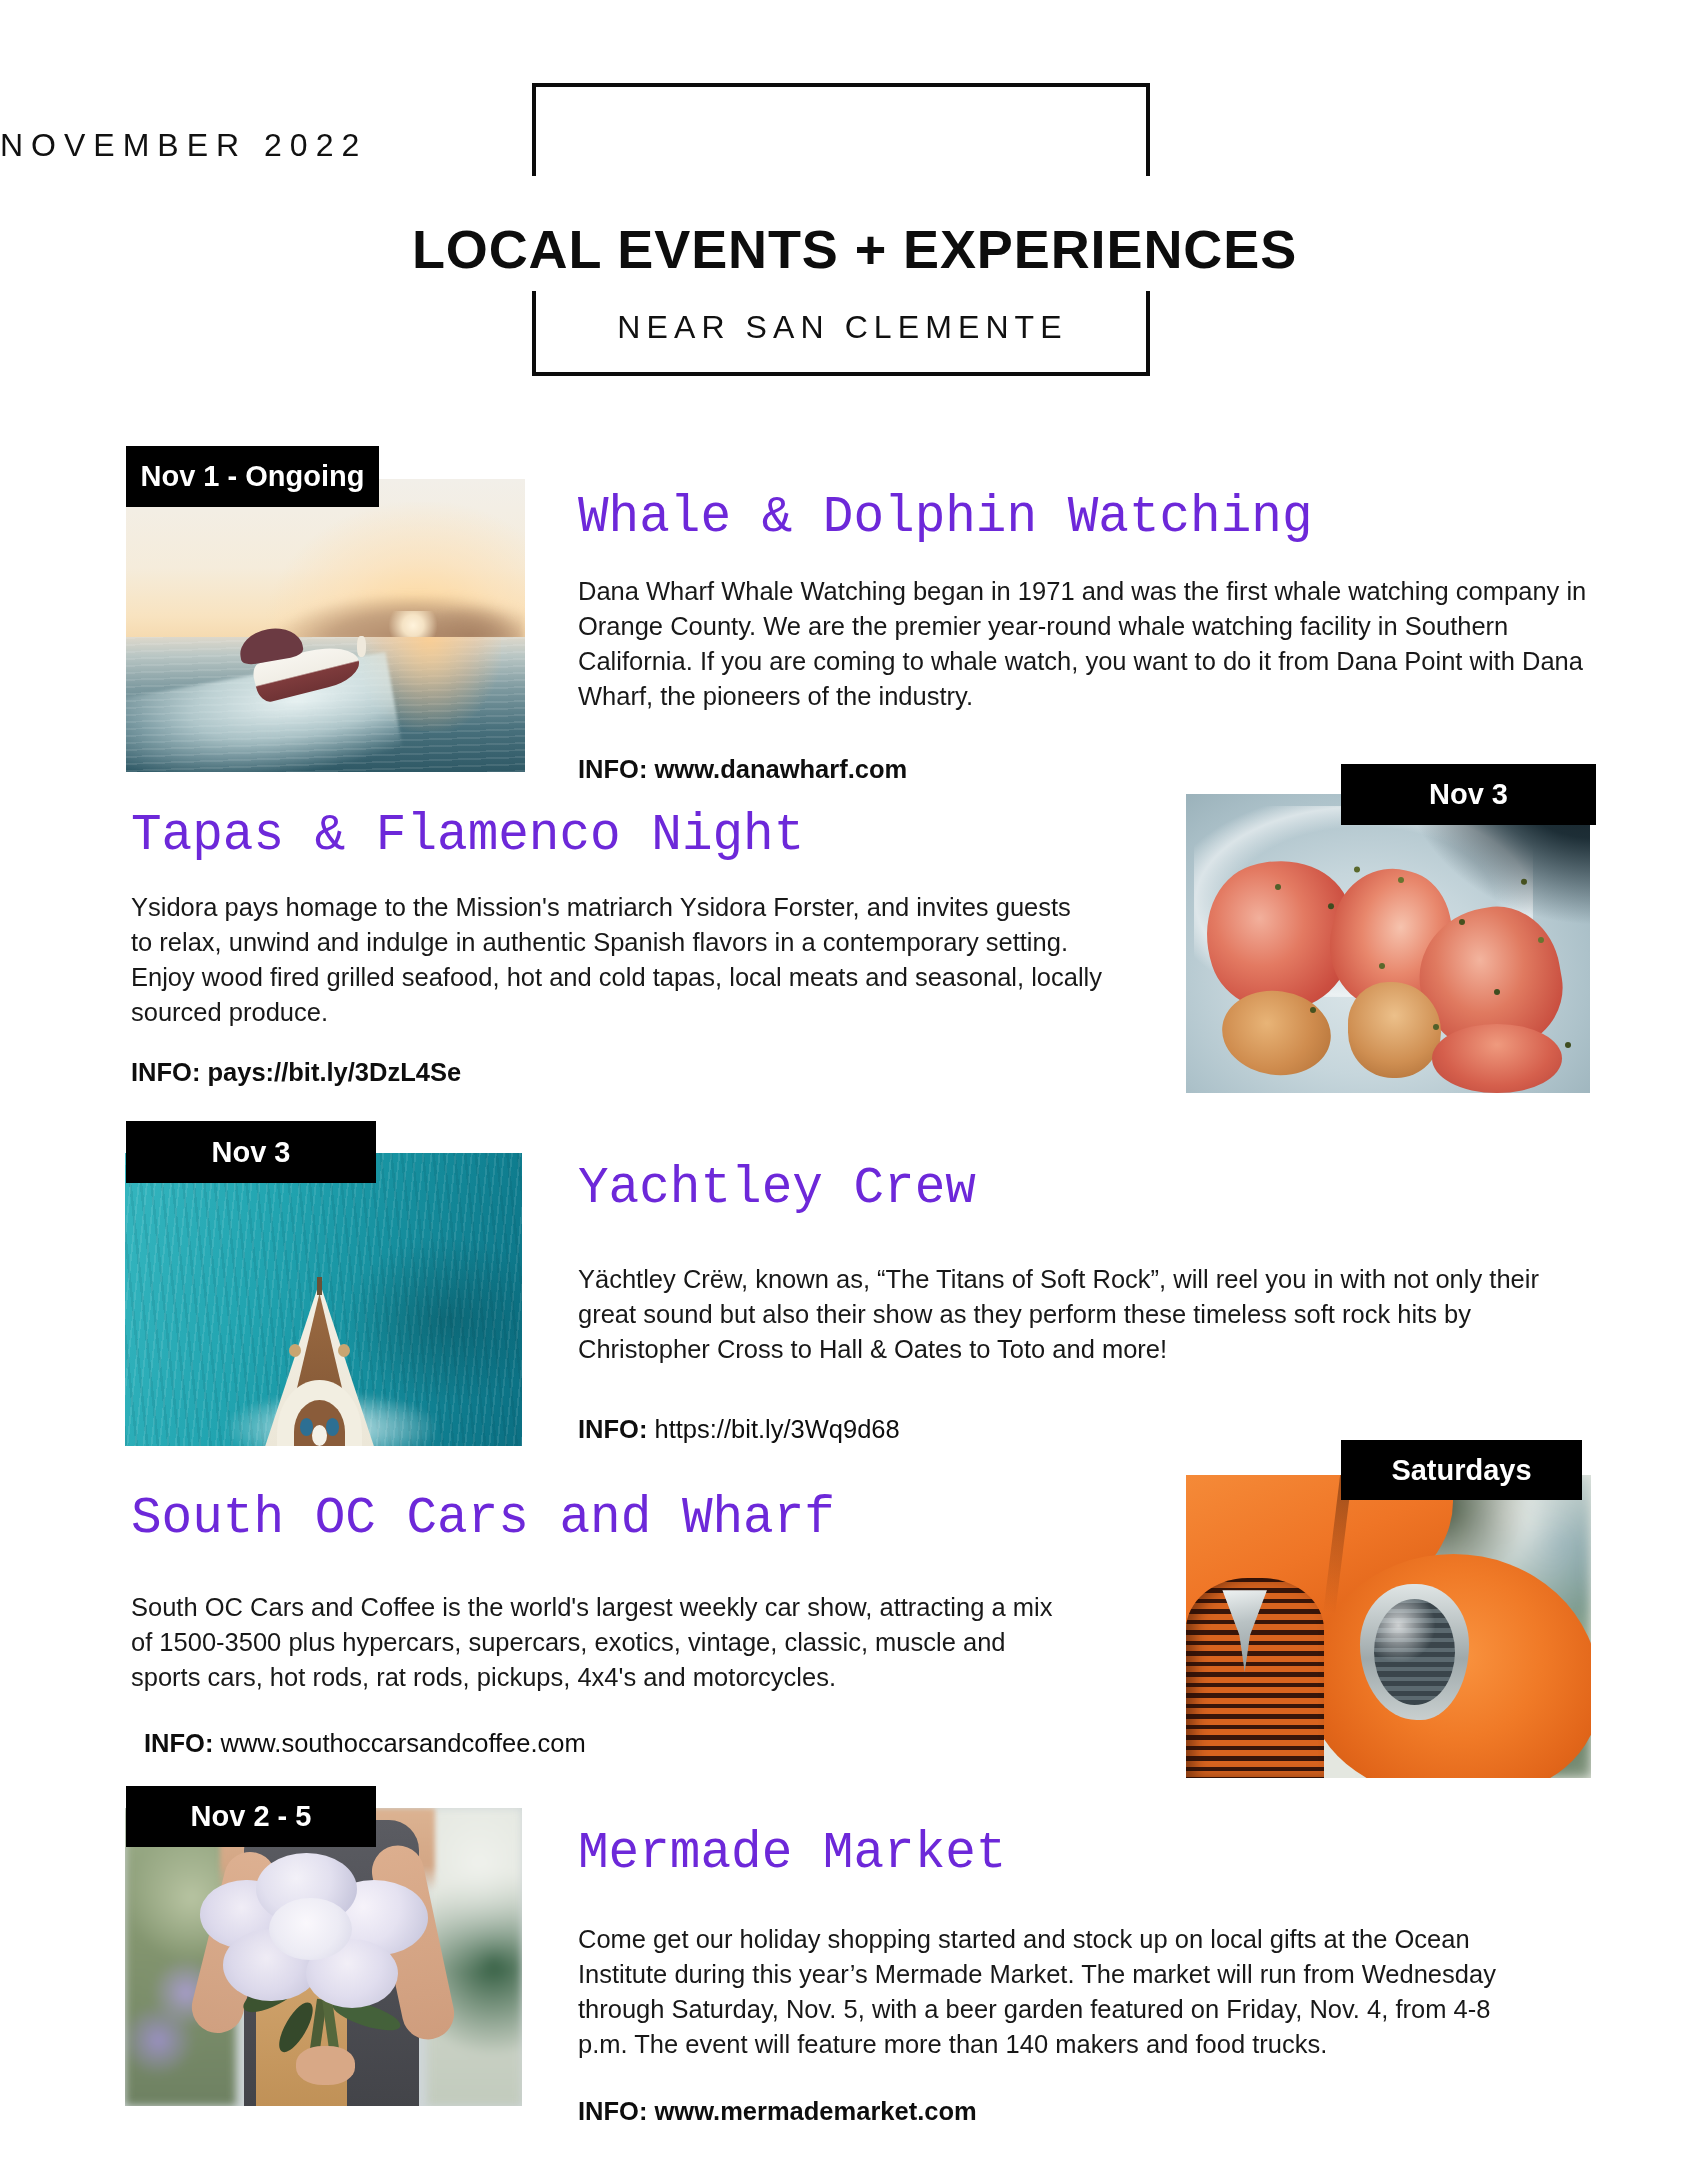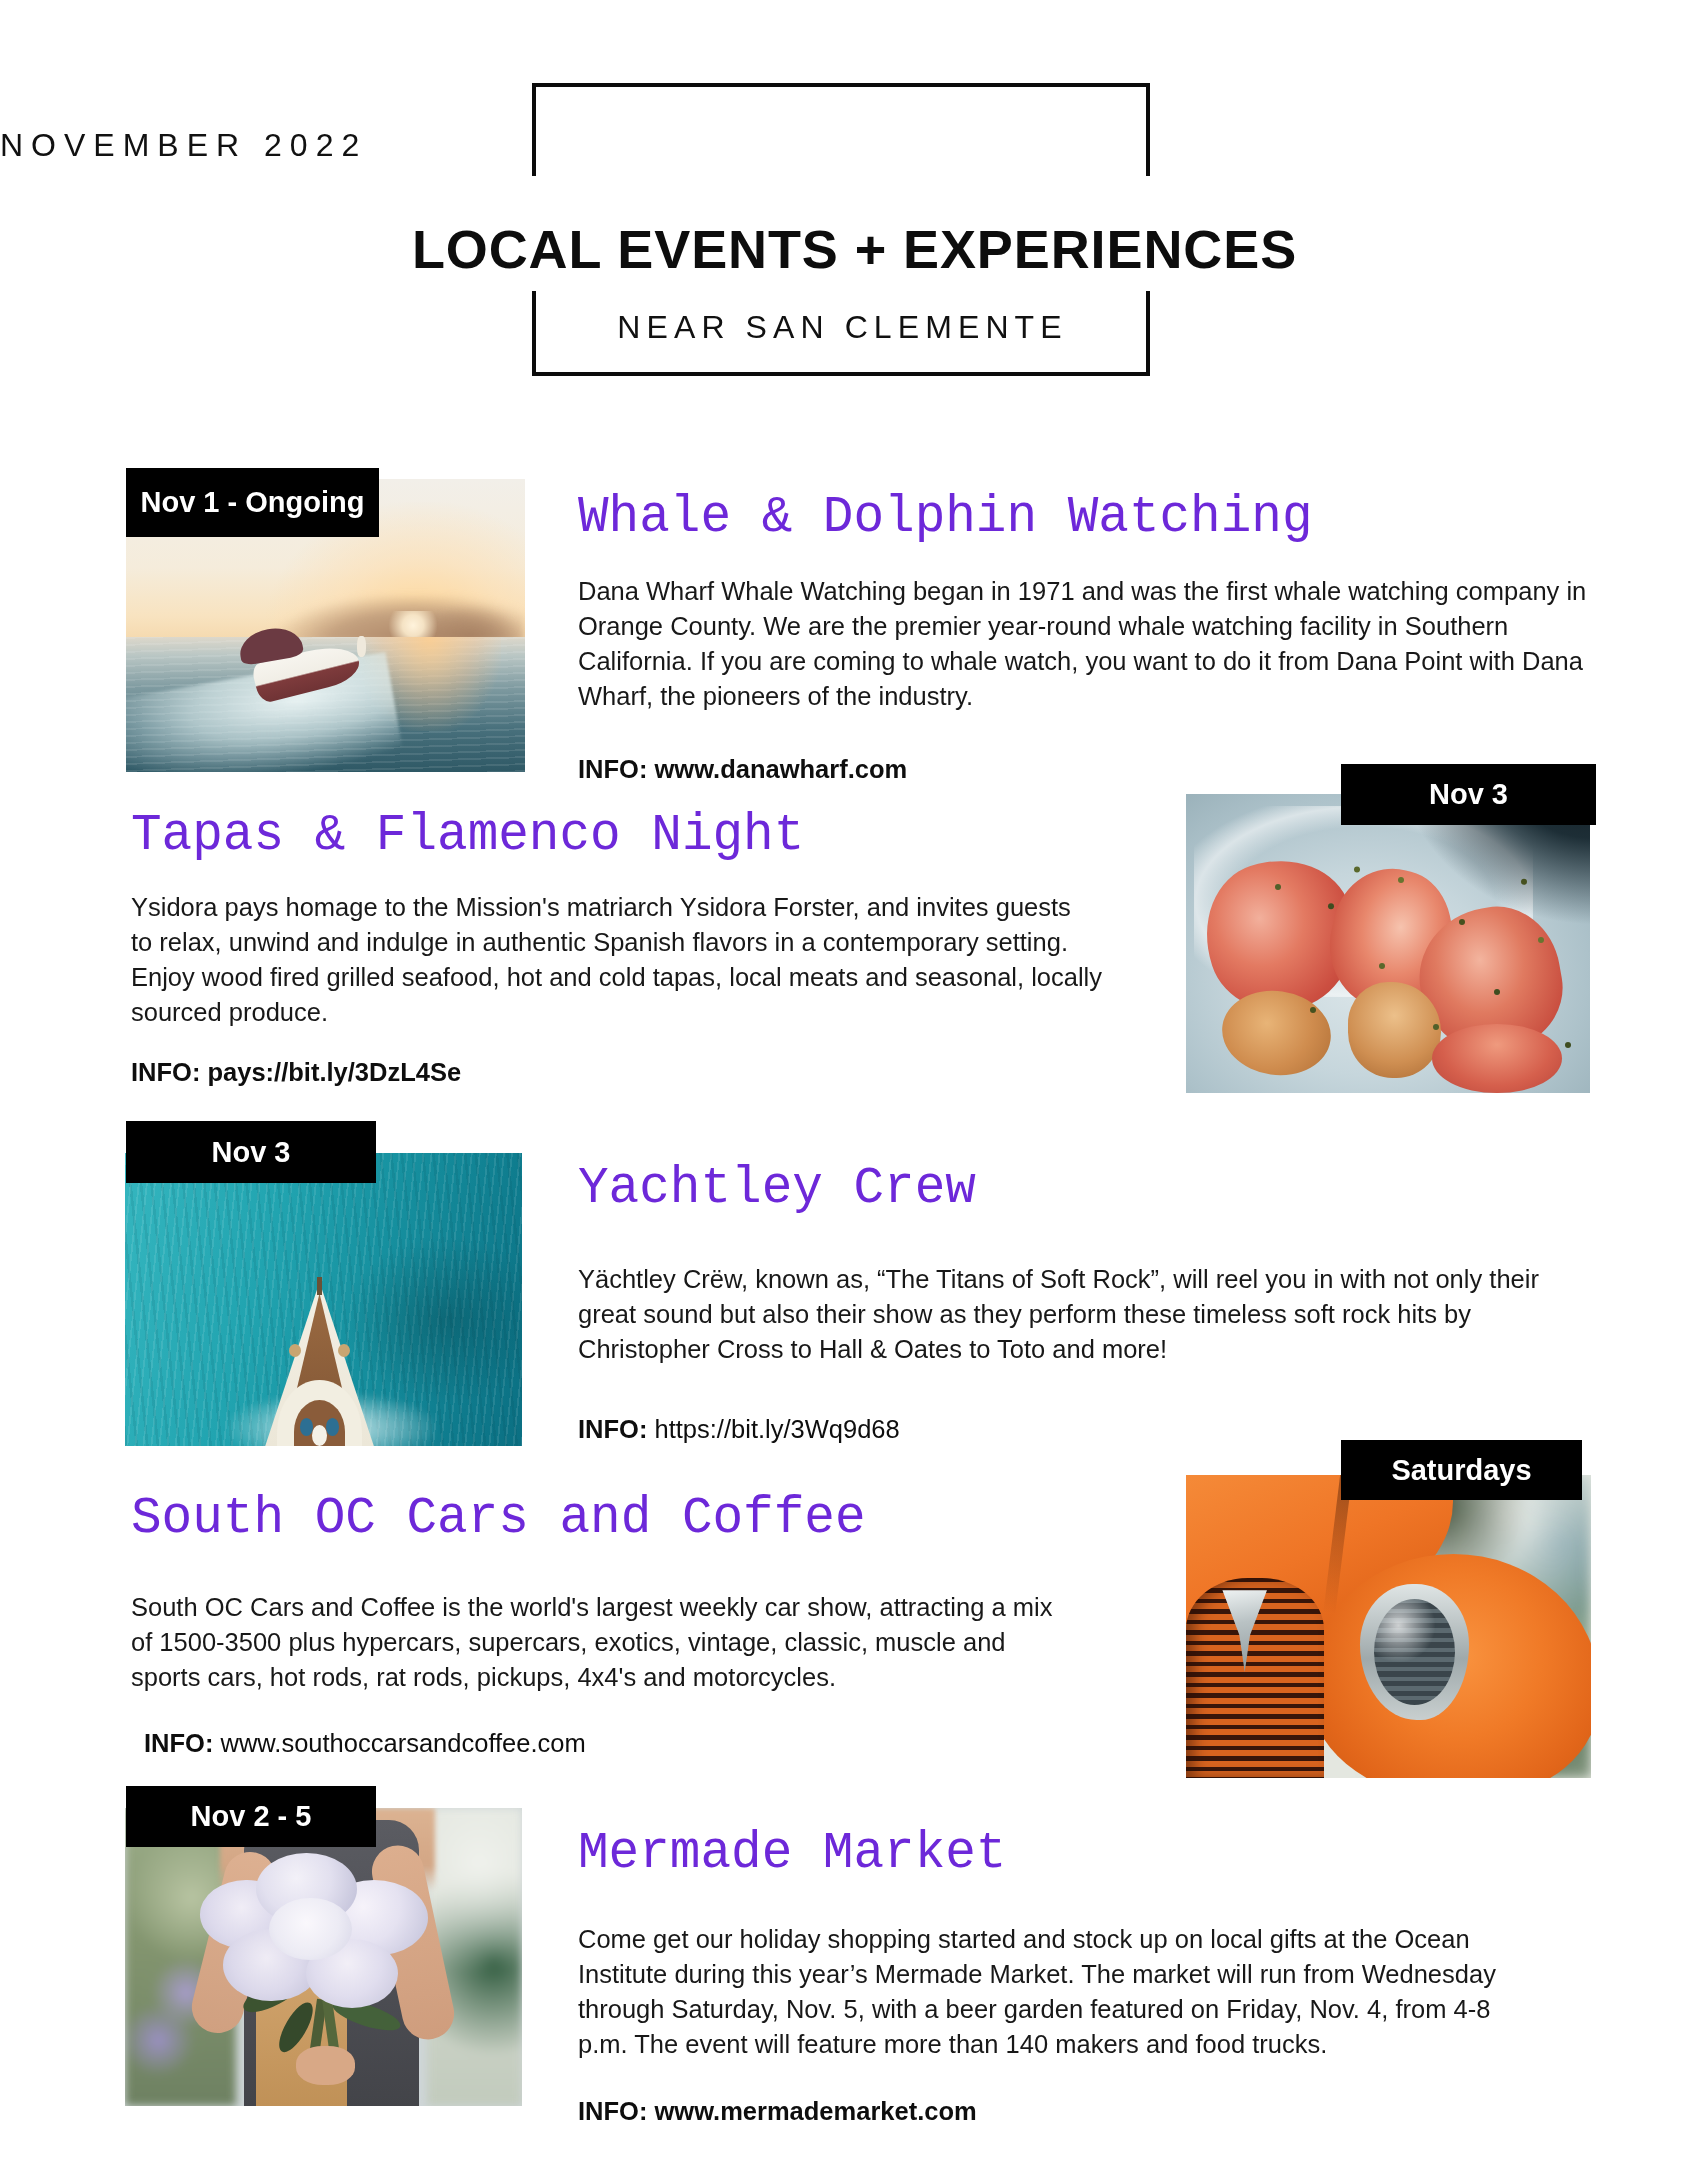--- a/index.html
+++ b/index.html
@@ -25,21 +25,21 @@
   .etitle{position:absolute;font-family:Liberation Mono, monospace;font-weight:400;
           font-size:51px;line-height:56px;color:#6d28d9;}
   .ebody{position:absolute;font-size:25.5px;line-height:35px;white-space:pre-line;color:#181818;}
   .einfo{position:absolute;font-size:25.5px;line-height:30px;color:#0e0e0e;}
   .ilabel{font-weight:bold;}
   .all-bold .ivalue{font-weight:bold;}
   .photo{position:absolute;overflow:hidden;background:#cfd6d8;z-index:1;}
   .photo>div,.photo .art{position:absolute;}
 
   
-  .b1{left:126px;top:468px;width:253px;height:69px;}
+  .b1{left:126px;top:446px;width:253px;height:61px;}
   .p1{left:126px;top:479px;width:399px;height:293px;}
   .t1{left:566px;top:478px;}
   .body1{left:566px;top:562px;}
   .info1{left:566px;top:742px;}
 
   .t2{left:119px;top:796px;}
   .body2{left:119px;top:878px;}
   .info2{left:119px;top:1045px;}
   .p2{left:1186px;top:794px;width:404px;height:299px;}
   .b2{left:1341px;top:764px;width:255px;height:61px;}
@@ -299,21 +299,21 @@
       </div>
     </div>
     <h2 class="etitle t3">Yachtley Crew</h2>
     <p class="ebody body3">Yächtley Crëw, known as, “The Titans of Soft Rock”, will reel you in with not only their
 great sound but also their show as they perform these timeless soft rock hits by
 Christopher Cross to Hall &amp; Oates to Toto and more!</p>
     <p class="einfo info3"><span class="ilabel">INFO:</span><span class="ivalue"> https://bit.ly/3Wq9d68</span></p>
   </section>
 
   <section>
-    <h2 class="etitle t4">South OC Cars and Coffee</h2>
+    <h2 class="etitle t4">South OC Cars and Wharf</h2>
     <p class="ebody body4">South OC Cars and Coffee is the world's largest weekly car show, attracting a mix
 of 1500-3500 plus hypercars, supercars, exotics, vintage, classic, muscle and
 sports cars, hot rods, rat rods, pickups, 4x4's and motorcycles.</p>
     <p class="einfo info4"><span class="ilabel">INFO:</span><span class="ivalue"> www.southoccarsandcoffee.com</span></p>
     <div class="photo p4">
       <div class="c-bg"></div>
       <div class="c-bgart"></div>
       <div class="c-hood"></div>
       <div class="c-fender"></div>
       <div class="c-grille"></div>

